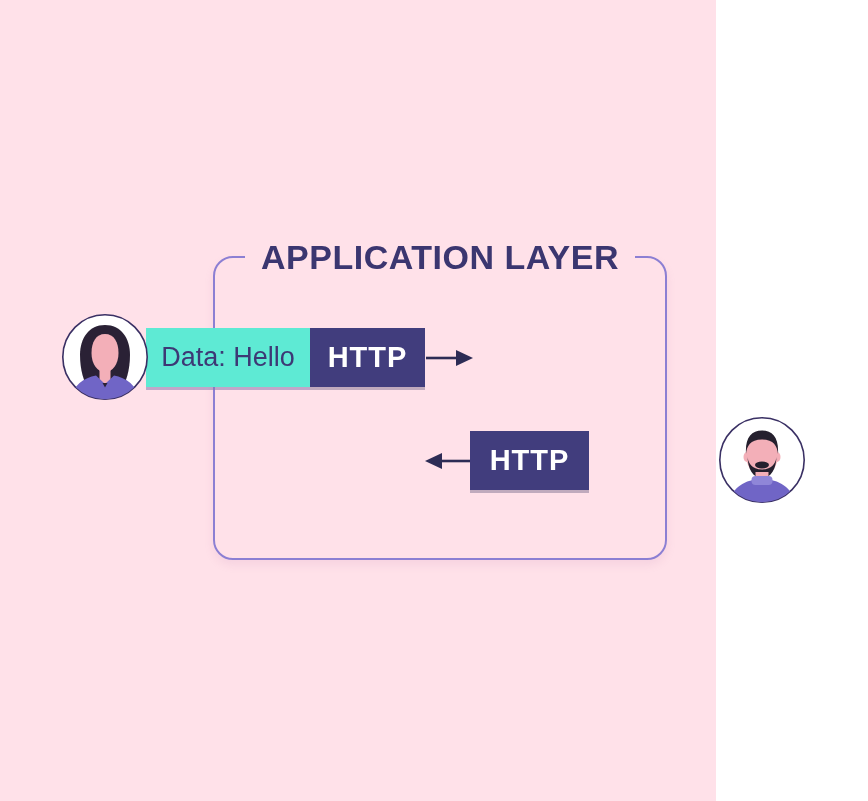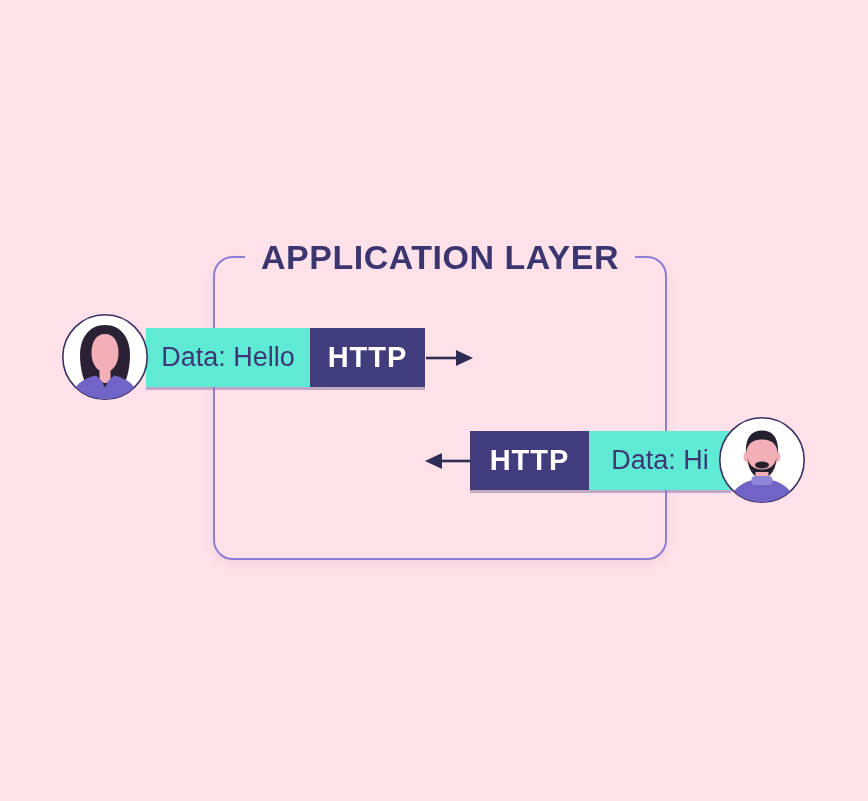--- a/index.html
+++ b/index.html
@@ -5,21 +5,21 @@
   html, body {
     margin: 0;
     padding: 0;
     width: 868px;
     height: 801px;
     overflow: hidden;
     font-family: "Liberation Sans", sans-serif;
   }
   .stage {
     position: relative;
-    width: 868px;
+    width: 716px;
     height: 801px;
     background: #ffe1e9;
   }
   
   .layer-box {
     position: absolute;
     left: 213px;
     top: 256px;
     width: 450px;
     height: 300px;
@@ -123,21 +123,20 @@
     <polygon points="30,2 47,10 30,18" fill="#2d2c55"></polygon>
   </svg>
 
   <svg class="arrow arrow-left" width="48" height="20" viewBox="0 0 48 20">
     <line x1="17" y1="10" x2="48" y2="10" stroke="#2d2c55" stroke-width="2.6"></line>
     <polygon points="18,2 1,10 18,18" fill="#2d2c55"></polygon>
   </svg>
 
   <div class="box http-box res-http">HTTP</div>
 
-  <div class="box data-box res-data">Data: Hi</div>
 
   <div class="avatar avatar-man">
     <svg width="88" height="88" viewBox="0 0 88 88">
       <defs>
           <clipPath id="mclip">
             <circle cx="44" cy="44" r="42.2"></circle>
           </clipPath>
         </defs>
       <circle cx="44" cy="44" r="42.2" fill="#ffffff" stroke="#3a3064" stroke-width="1.6"></circle>
       <g clip-path="url(#mclip)">

